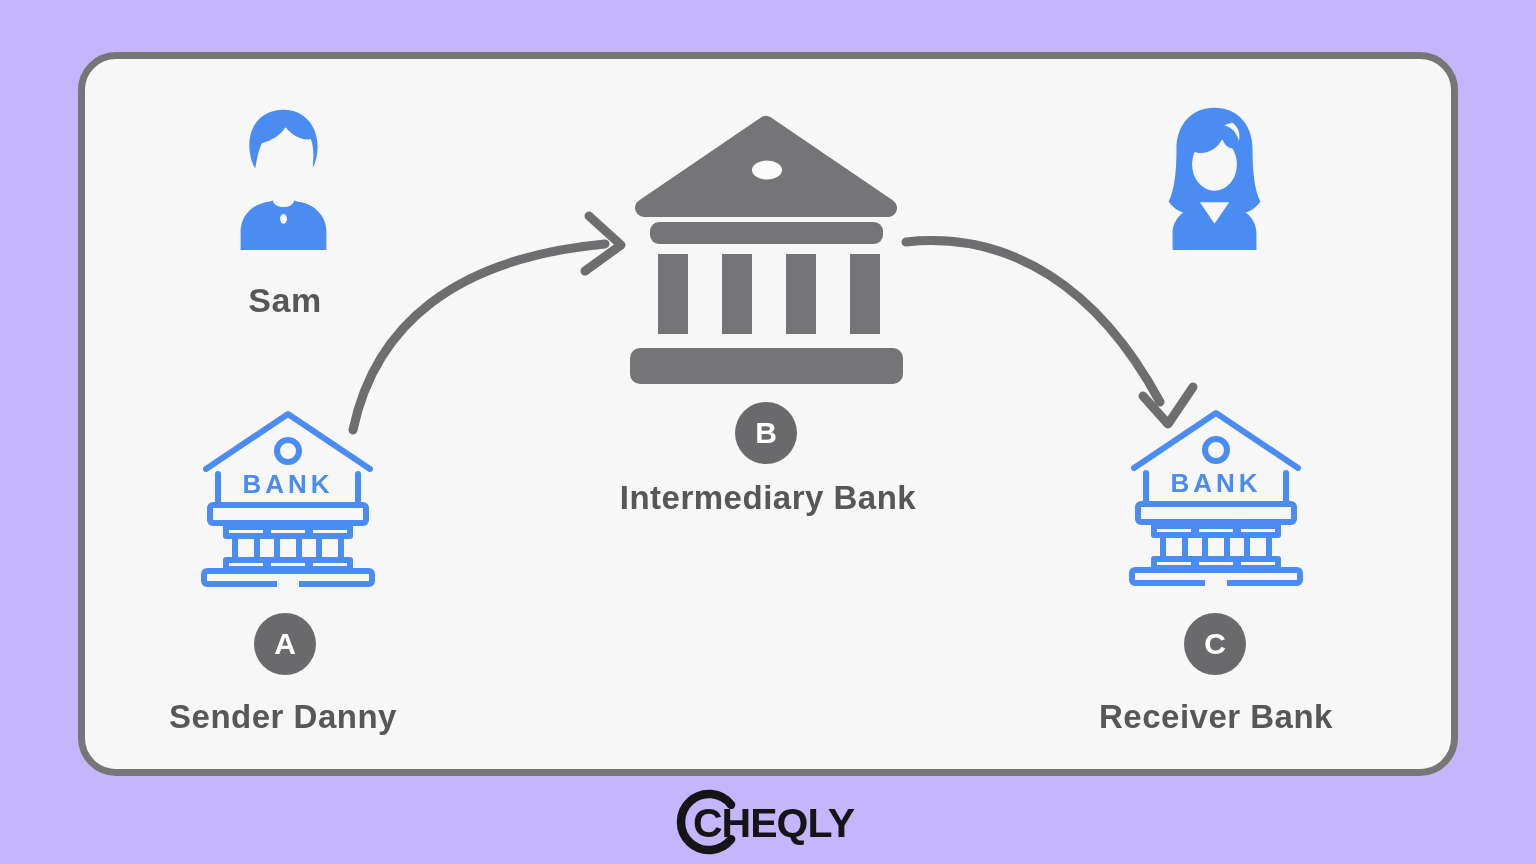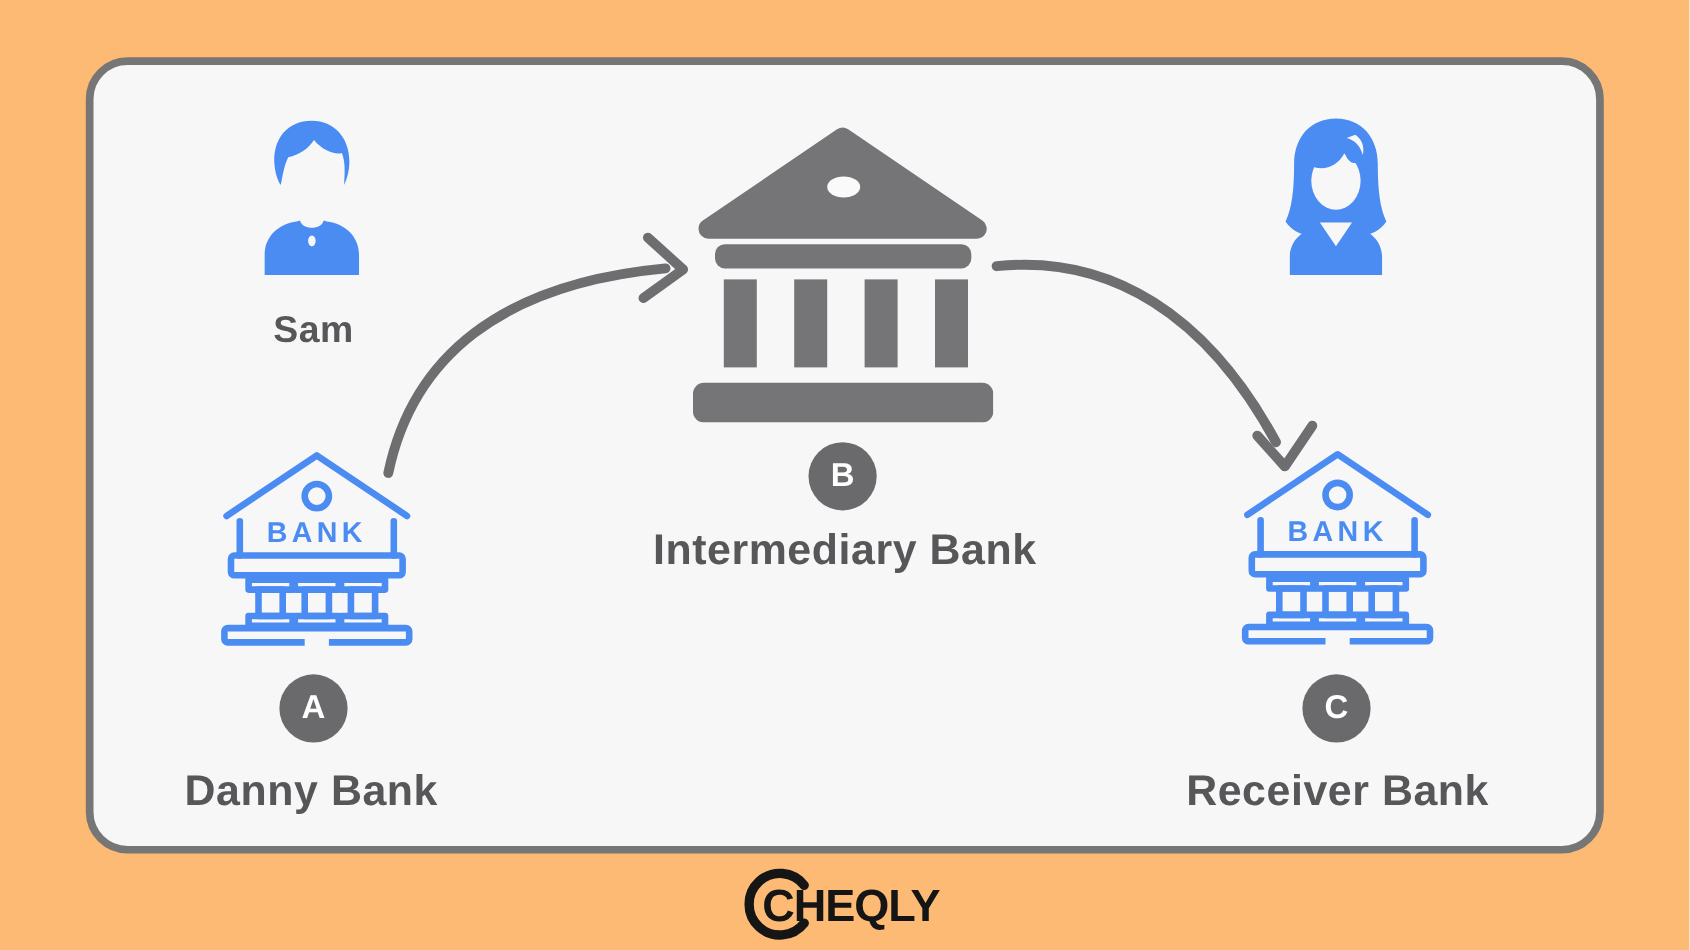--- a/index.html
+++ b/index.html
@@ -1,23 +1,23 @@
 <!DOCTYPE html>
 <html><head>
 <meta charset="utf-8">
 <style>
   html,body{margin:0;padding:0;background:#ffffff;}
-  .stage{position:relative;width:1536px;height:864px;background:#fdba74;overflow:hidden;
+  .stage{position:relative;width:1536px;height:864px;background:#c4b5fd;overflow:hidden;
          font-family:"Liberation Sans",sans-serif;}
   .frame{position:absolute;left:78px;top:52px;width:1380px;height:724px;box-sizing:border-box;
          border:7px solid #767677;border-radius:38px;background:#f7f7f7;}
   .abs{position:absolute;}
   .label{position:absolute;color:#57575a;font-weight:700;text-align:center;letter-spacing:.5px;line-height:1.2;}
   .person-label{font-size:34px;}
-  .bank-label{font-size:39px;}
+  .bank-label{font-size:33px;}
   .badge{position:absolute;width:62px;height:62px;border-radius:50%;background:#6a6a6c;color:#ffffff;
          display:flex;align-items:center;justify-content:center;font-weight:700;font-size:30px;}
   svg{display:block;}
   #sam-avatar{left:225px;top:100px;width:117px;}
   #sam-label{left:160px;top:280px;width:250px;}
   #bank-sender{left:198px;top:408px;width:180px;}
   #badge-a{left:254px;top:613px;}
   #sender-label{left:133px;top:697px;width:300px;}
   #bank-inter{left:630px;top:112px;width:273px;}
   #badge-b{left:735px;top:402px;}
@@ -74,21 +74,21 @@
       <rect x="70" y="152" width="40" height="9"></rect>
       <rect x="112" y="152" width="40" height="9"></rect>
       <rect x="6" y="163" width="168" height="13" rx="3"></rect>
     </g>
     <rect x="79" y="172" width="22" height="8" fill="#f7f7f7"></rect>
     <text class="bank-sign" x="90" y="85" text-anchor="middle" fill="#4b8cf3">BANK</text>
   </svg>
   <div id="badge-a" class="badge">
     <span>A</span>
   </div>
-  <div id="sender-label" class="label bank-label">Danny Bank</div>
+  <div id="sender-label" class="label bank-label">Sender Danny</div>
 
   <svg id="bank-inter" class="abs" viewBox="0 0 273 272">
     <path d="M 136 13 L 258 96 L 14 96 Z" fill="#757578" stroke="#757578" stroke-width="18" stroke-linejoin="round"></path>
     <ellipse cx="137" cy="58" rx="15" ry="9.5" fill="#fafafa"></ellipse>
     <rect x="20" y="110" width="233" height="22" rx="9" fill="#757578"></rect>
     <rect x="28" y="142" width="30" height="80" fill="#757578"></rect>
     <rect x="92" y="142" width="30" height="80" fill="#757578"></rect>
     <rect x="156" y="142" width="30" height="80" fill="#757578"></rect>
     <rect x="220" y="142" width="30" height="80" fill="#757578"></rect>
     <rect x="0" y="236" width="273" height="36" rx="10" fill="#757578"></rect>

